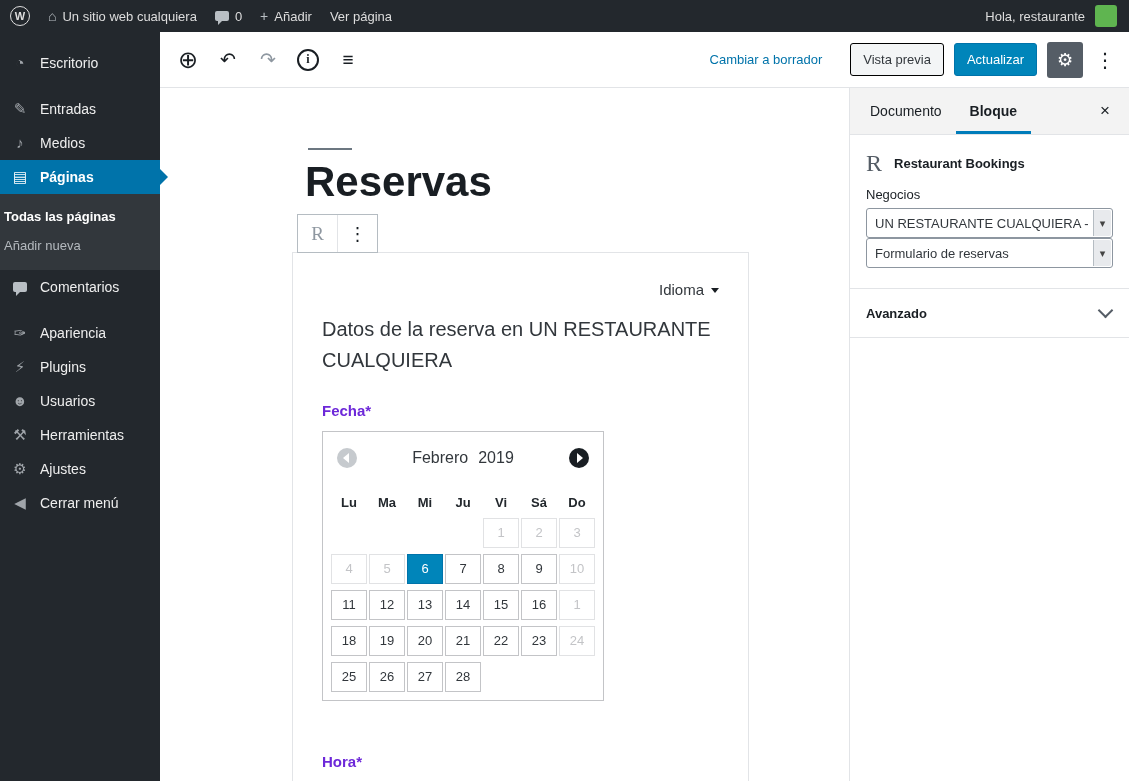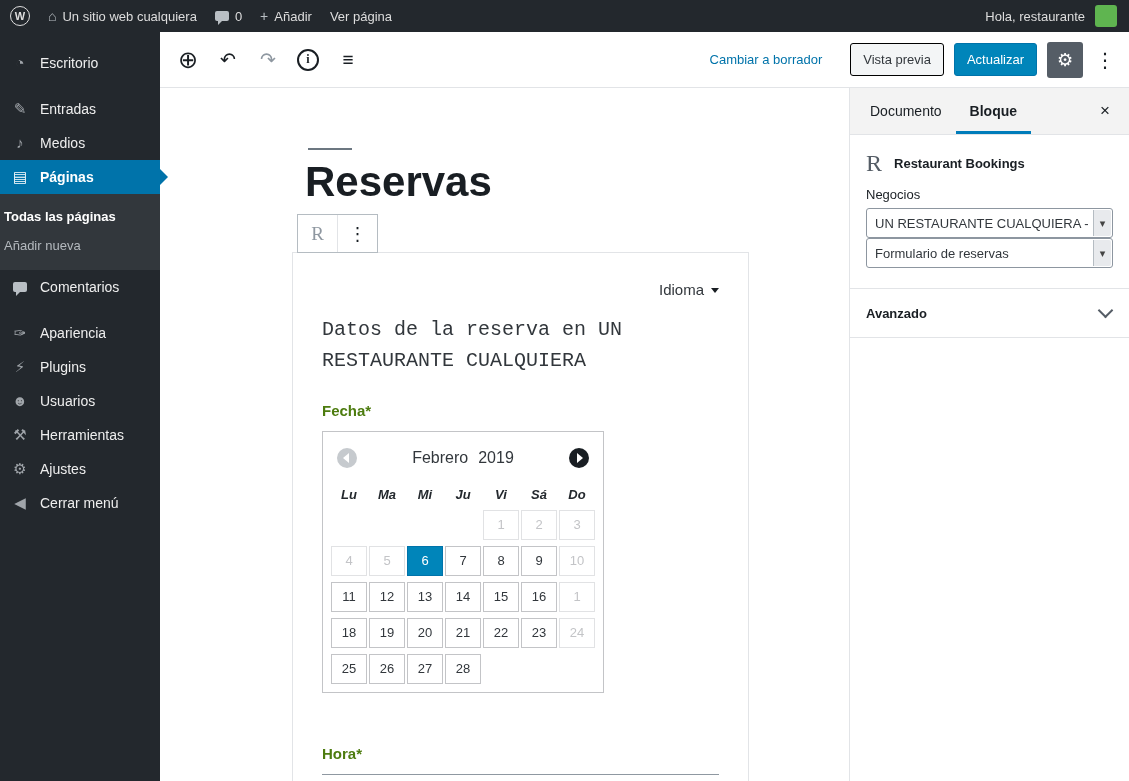--- a/index.html
+++ b/index.html
@@ -67,34 +67,34 @@
   .bt-btn + .bt-btn{border-left:1px solid #e2e4e7;}
   .bt-letter{font-family:"Liberation Serif",serif;font-size:19px;color:#8f98a1;}
   .bt-kebab{font-size:18px;color:#191e23;}
 
   .booking-form{position:absolute;left:116px;top:164px;width:457px;height:800px;
     border:1px solid #e2e4e7;box-sizing:border-box;padding:0 29px;background:#fff;}
   .lang-row{margin-top:28px;text-align:right;font-size:15px;color:#32373c;}
   .lang{cursor:pointer;display:inline-flex;align-items:center;gap:7px;}
   .lang-tri{width:0;height:0;border-left:4px solid transparent;border-right:4px solid transparent;
     border-top:5px solid #191e23;margin-top:2px;}
-  .form-heading{margin:16px 0 0;font-size:20px;font-weight:400;color:#32373c;line-height:1.55;max-width:400px;font-family:Liberation Mono, monospace;}
-  .field-label{margin-top:26px;font-size:15px;font-weight:600;color:#4d7c0f;}
+  .form-heading{margin:16px 0 0;font-size:20px;font-weight:400;color:#32373c;line-height:1.55;max-width:400px;}
+  .field-label{margin-top:26px;font-size:15px;font-weight:600;color:#6d28d9;}
   .calendar{margin-top:12px;width:282px;border:1px solid #c3c4c7;border-radius:0;
     padding:8px;box-sizing:border-box;background:#fff;}
   .cal-header{display:flex;align-items:center;justify-content:space-between;padding:8px 6px 4px;}
   .cal-title{font-size:16px;color:#32373c;display:flex;gap:10px;}
   .nav{width:20px;height:20px;border-radius:50%;display:flex;align-items:center;justify-content:center;cursor:pointer;}
   .nav.prev{background:#c6cace;}
   .nav.next{background:#191e23;}
   .tri-left{width:0;height:0;border-top:5px solid transparent;border-bottom:5px solid transparent;
     border-right:6px solid #fff;margin-left:-2px;}
   .tri-right{width:0;height:0;border-top:5px solid transparent;border-bottom:5px solid transparent;
     border-left:6px solid #fff;margin-right:-2px;}
-  .cal-weekdays{display:grid;grid-template-columns:repeat(7,36px);column-gap:2px;margin-top:12px;font-style:italic;}
+  .cal-weekdays{display:grid;grid-template-columns:repeat(7,36px);column-gap:2px;margin-top:20px;}
   .cal-weekdays span{text-align:center;font-size:13px;font-weight:700;color:#23282d;height:22px;line-height:22px;}
   .cal-grid{display:grid;grid-template-columns:repeat(7,36px);column-gap:2px;row-gap:6px;margin-top:4px;}
   .day{height:30px;line-height:28px;text-align:center;font-size:13px;border:1px solid #c3c4c7;
     box-sizing:border-box;background:#fff;color:#32373c;cursor:pointer;}
   .day.disabled{color:#c3c4c7;border-color:#e1e2e4;cursor:default;}
   .day.selected{background:#0085ba;border-color:#0073aa;color:#fff;}
   .day.empty{border:none;background:transparent;cursor:default;}
   .hora-label{margin-top:52px;}
   .time-line{margin-top:12px;height:1px;background:#8f98a1;}
 

